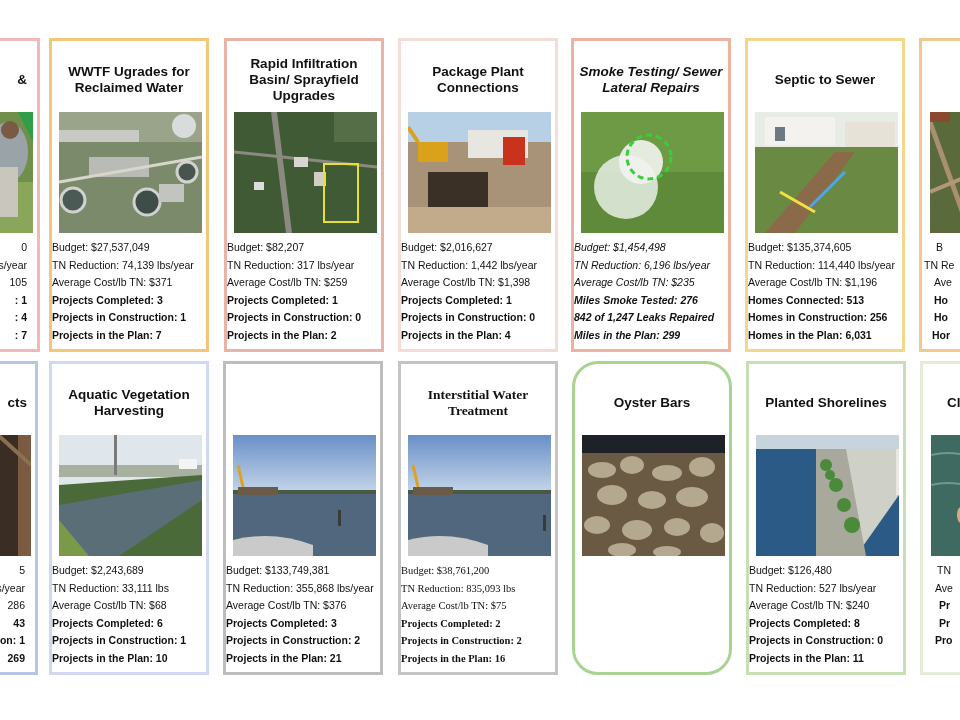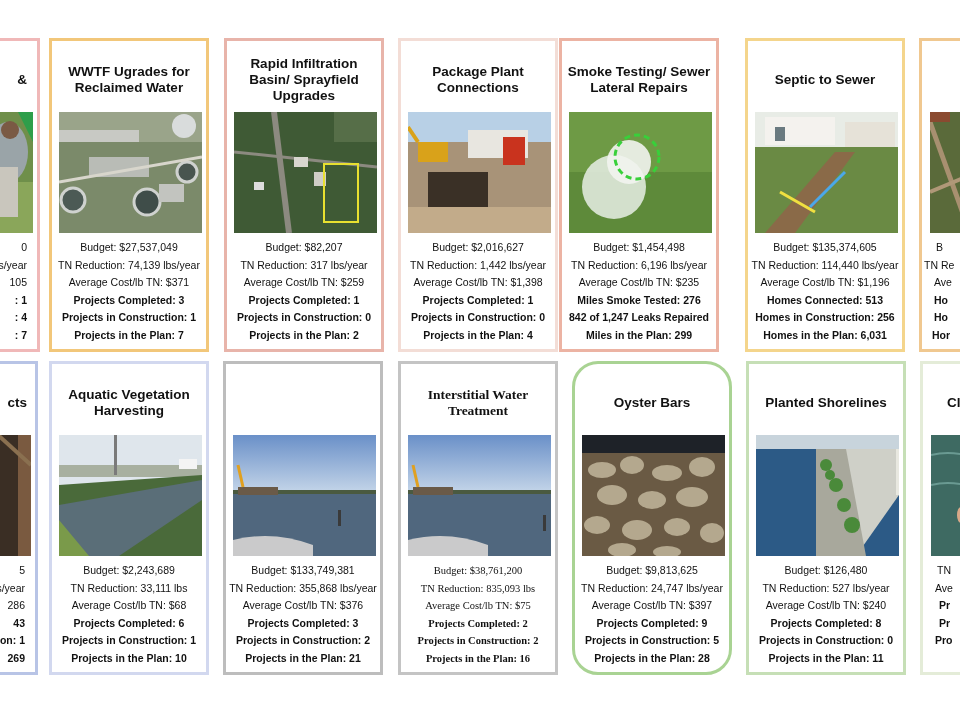--- a/index.html
+++ b/index.html
@@ -3,21 +3,21 @@
 <meta charset="utf-8">
 <style>
   html, body { margin:0; padding:0; background:#ffffff; }
   body { width:960px; height:720px; overflow:hidden; position:relative; font-family:"Liberation Sans", "DejaVu Sans", sans-serif; color:#111; }
   .row { position:absolute; left:0; width:960px; height:316px; }
   .row.top { top:38px; }
   .row.bottom { top:361px; }
   .card { position:absolute; top:0; width:160px; height:314px; box-sizing:border-box; background:#fff; border:3px solid #ccc; overflow:hidden; }
   .card .title { position:absolute; left:4px; right:4px; top:8px; height:62px; display:flex; align-items:center; justify-content:center; text-align:center; font-weight:bold; font-size:13.5px; line-height:16px; }
   .card .photo { position:absolute; left:7px; width:143px; height:121px; top:71px; overflow:hidden; }
-  .card .stats { position:absolute; left:0; right:0; top:198px; text-align:center; font-size:10.5px; line-height:17.5px; white-space:nowrap; }
+  .card .stats { position:absolute; left:0; right:0; top:198px; text-align:left; font-size:10.5px; line-height:17.5px; white-space:nowrap; }
   .card .stats .b { font-weight:bold; }
   .photo svg { width:100%; height:100%; display:block; }
 </style>
 </head>
 <body>
 
 <div class="row top">
 
   <div class="card" style="left: -120px; border-color: rgb(240, 184, 184);">
     <div class="title" style="justify-content:flex-end;padding-right:6px;">&amp;</div>
@@ -108,21 +108,21 @@
     <div class="stats">
       <div>Budget: $2,016,627</div>
       <div>TN Reduction: 1,442 lbs/year</div>
       <div>Average Cost/lb TN: $1,398</div>
       <div class="b">Projects Completed: 1</div>
       <div class="b">Projects in Construction: 0</div>
       <div class="b">Projects in the Plan: 4</div>
     </div>
   </div>
 
-  <div class="card" style="left: 559px; border-color: rgb(236, 179, 163);">
+  <div class="card" style="left: 571px; border-color: rgb(236, 179, 163); font-style: italic;">
     <div class="title">Smoke Testing/ Sewer Lateral Repairs</div>
     <div class="photo">
       <svg viewBox="0 0 143 121" preserveAspectRatio="none">
           <rect width="143" height="121" fill="#6e9a45"></rect>
           <rect y="60" width="143" height="61" fill="#5e8a3a"></rect>
           <ellipse cx="45" cy="75" rx="32" ry="32" fill="#e8eee6" opacity="0.85"></ellipse>
           <ellipse cx="60" cy="50" rx="22" ry="22" fill="#f2f4f0" opacity="0.9"></ellipse>
           <circle cx="68" cy="45" r="22" fill="none" stroke="#38d03a" stroke-width="3" stroke-dasharray="6 4"></circle>
         </svg>
     </div>
@@ -299,28 +299,20 @@
             <ellipse cx="110" cy="62" rx="16" ry="10"></ellipse>
             <ellipse cx="15" cy="90" rx="13" ry="9"></ellipse>
             <ellipse cx="55" cy="95" rx="15" ry="10"></ellipse>
             <ellipse cx="95" cy="92" rx="13" ry="9"></ellipse>
             <ellipse cx="130" cy="98" rx="12" ry="10"></ellipse>
             <ellipse cx="40" cy="115" rx="14" ry="7"></ellipse>
             <ellipse cx="85" cy="117" rx="14" ry="6"></ellipse>
           </g>
         </svg>
     </div>
-    <div class="stats">
-      <div>Budget: $9,813,625</div>
-      <div>TN Reduction: 24,747 lbs/year</div>
-      <div>Average Cost/lb TN: $397</div>
-      <div class="b">Projects Completed: 9</div>
-      <div class="b">Projects in Construction: 5</div>
-      <div class="b">Projects in the Plan: 28</div>
-    </div>
   </div>
 
   <div class="card" style="left: 746px; border-color: rgb(198, 223, 182); padding-left: 8px;">
     <div class="title">Planted Shorelines</div>
     <div class="photo">
       <svg viewBox="0 0 143 121" preserveAspectRatio="none">
           <rect width="143" height="121" fill="#2c5a86"></rect>
           <rect width="143" height="14" fill="#c8d4dc"></rect>
           <path d="M60 14 L143 14 L143 60 L100 121 L60 121 Z" fill="#cfd0c8"></path>
           <path d="M60 14 L90 14 L110 121 L60 121 Z" fill="#a8a89c"></path>

